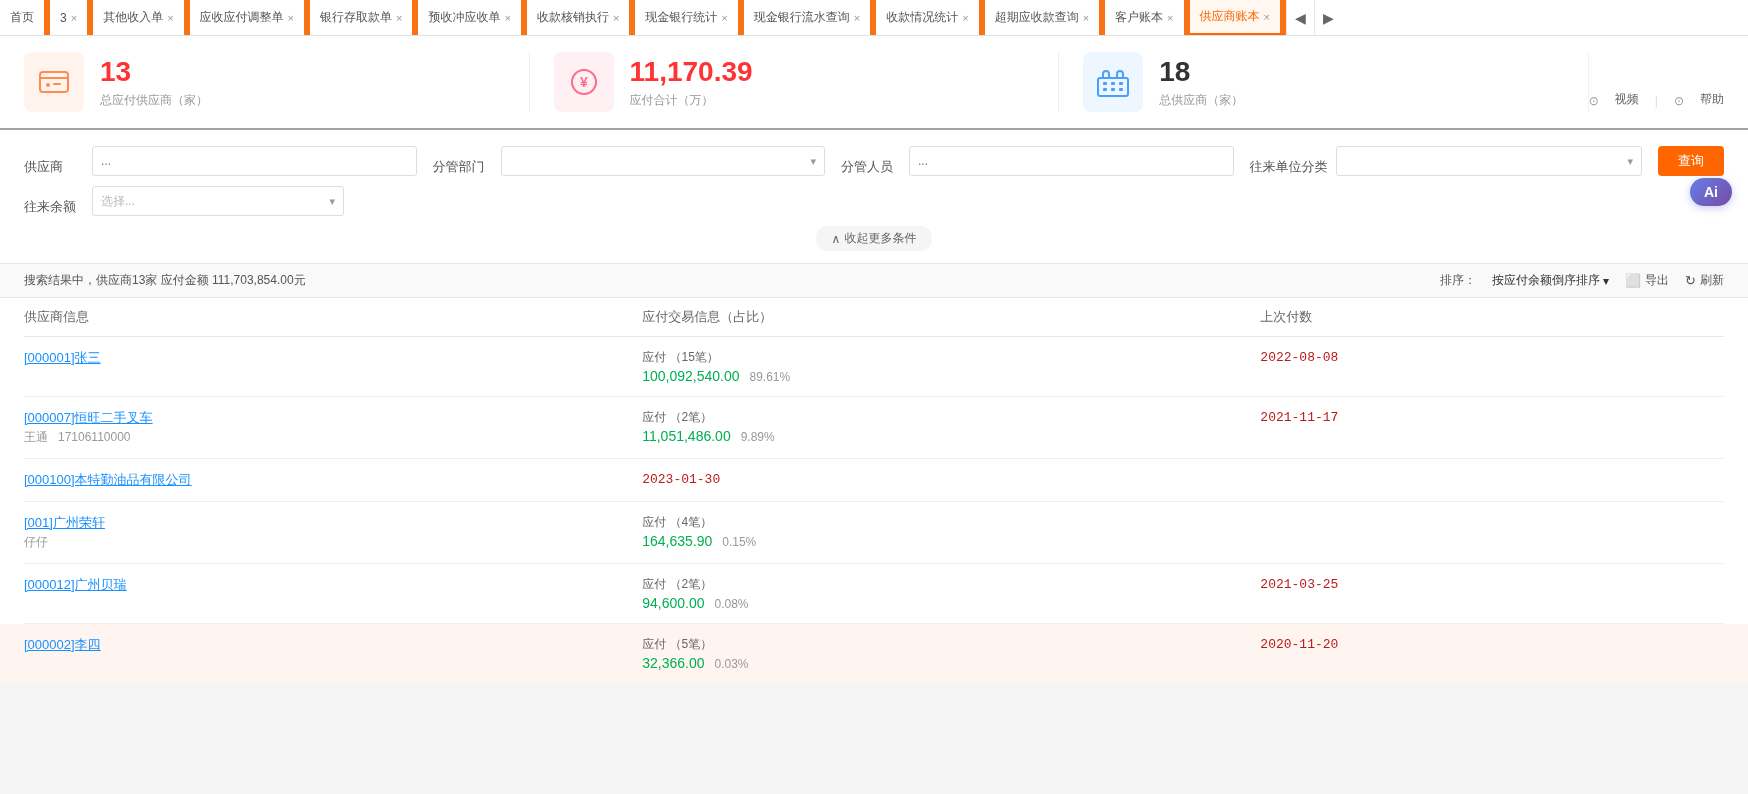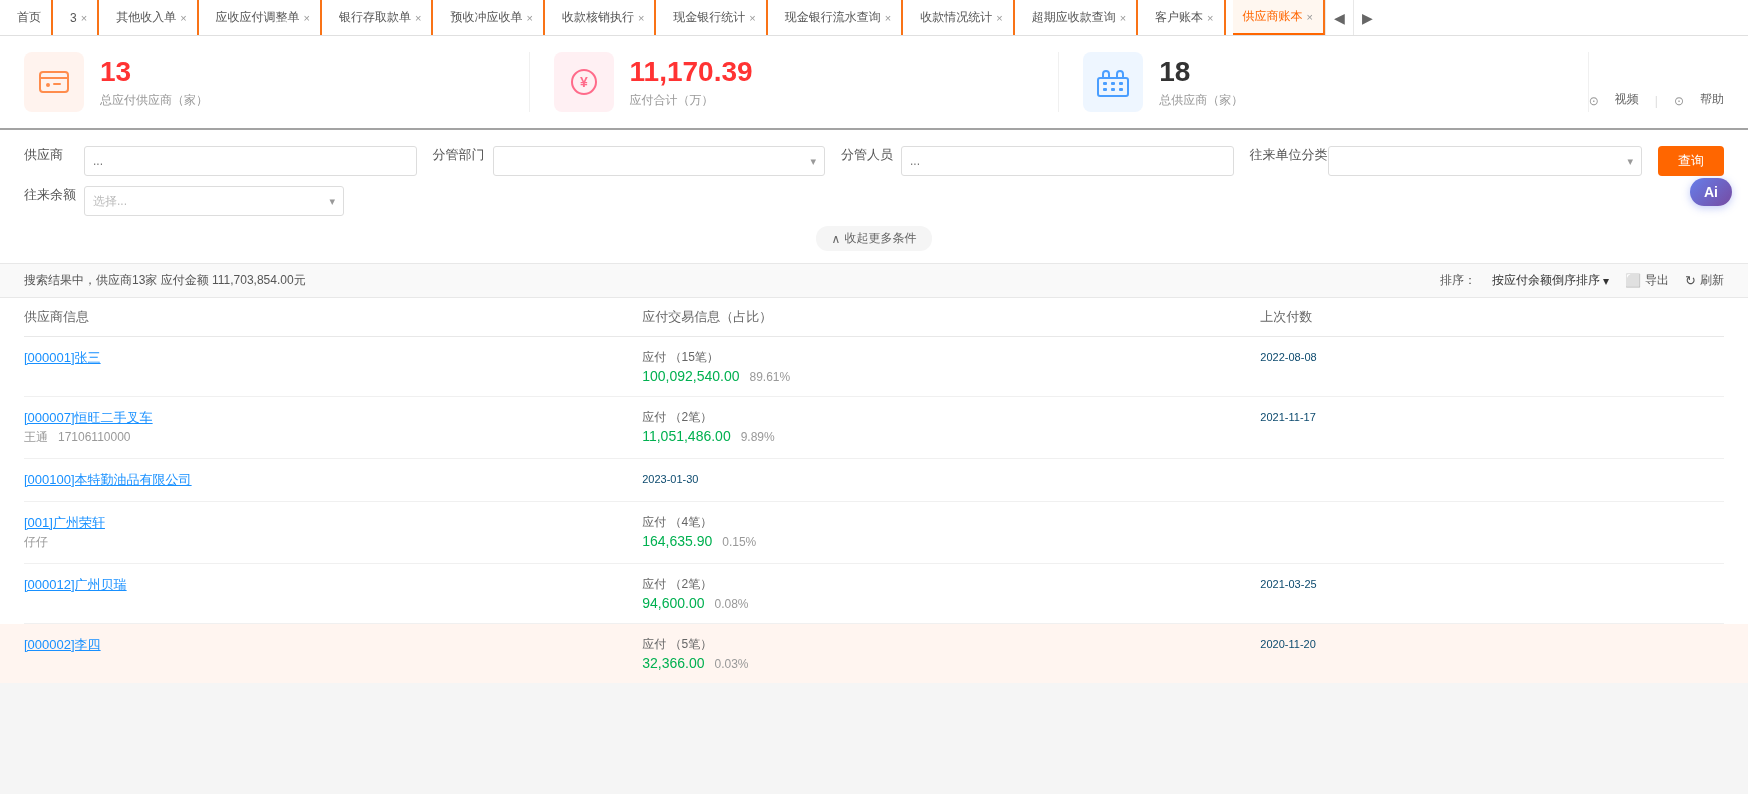--- a/index.html
+++ b/index.html
@@ -13,27 +13,26 @@
       border-bottom: 1px solid #e0e0e0;
       height: 36px;
       overflow: hidden;
       white-space: nowrap;
     }
     .nav-tab {
       display: inline-flex;
       align-items: center;
       padding: 0 10px;
       height: 100%;
-      border-right: 2px solid #f97316;
+      border-right: 6px solid #f97316;
       cursor: pointer;
       font-size: 12px;
       color: #555;
       gap: 4px;
       flex-shrink: 0;
-      margin-left: 7px;
     }
     .nav-tab.active { background: #fff7f0; color: #ff6600; border-bottom: 2px solid #ff6600; }
     .nav-tab .close-btn { color: #999; font-size: 11px; cursor: pointer; }
     .nav-arrow {
       display: inline-flex;
       align-items: center;
       justify-content: center;
       width: 28px;
       height: 100%;
       cursor: pointer;
@@ -96,22 +95,22 @@
       border-bottom: 1px solid #e8e8e8;
     }
     .filter-row {
       display: flex;
       align-items: center;
       gap: 16px;
       margin-bottom: 10px;
     }
     .filter-item {
       display: flex;
-      align-items: flex-start;
-      gap: 0;
+      align-items: flex-end;
+      gap: 8px;
       flex: 1;
     }
     .filter-label {
       font-size: 13px;
       color: #555;
       white-space: nowrap;
       min-width: 60px;
     }
     .filter-input {
       flex: 1;
@@ -229,21 +228,21 @@
       color: #1890ff;
       text-decoration: underline;
       cursor: pointer;
       font-size: 13px;
     }
     .supplier-contact { font-size: 12px; color: #999; margin-top: 2px; }
     .transaction-type { font-size: 12px; color: #666; }
     .transaction-amount { color: #00b050; font-size: 14px; font-weight: 500; margin-top: 2px; }
     .transaction-pct { font-size: 12px; color: #999; margin-left: 10px; }
     .transaction-row { display: flex; align-items: baseline; }
-    .last-payment { font-size: 11px; color: #0c4a6e; }
+    .last-payment { font-size: 13px; color: #b91c1c; font-family: Liberation Mono, monospace; }
 
     
     .ai-badge {
       position: fixed;
       right: 16px;
       top: 178px;
       background: linear-gradient(135deg, #667eea, #764ba2);
       color: white;
       padding: 6px 14px;
       border-radius: 20px;

